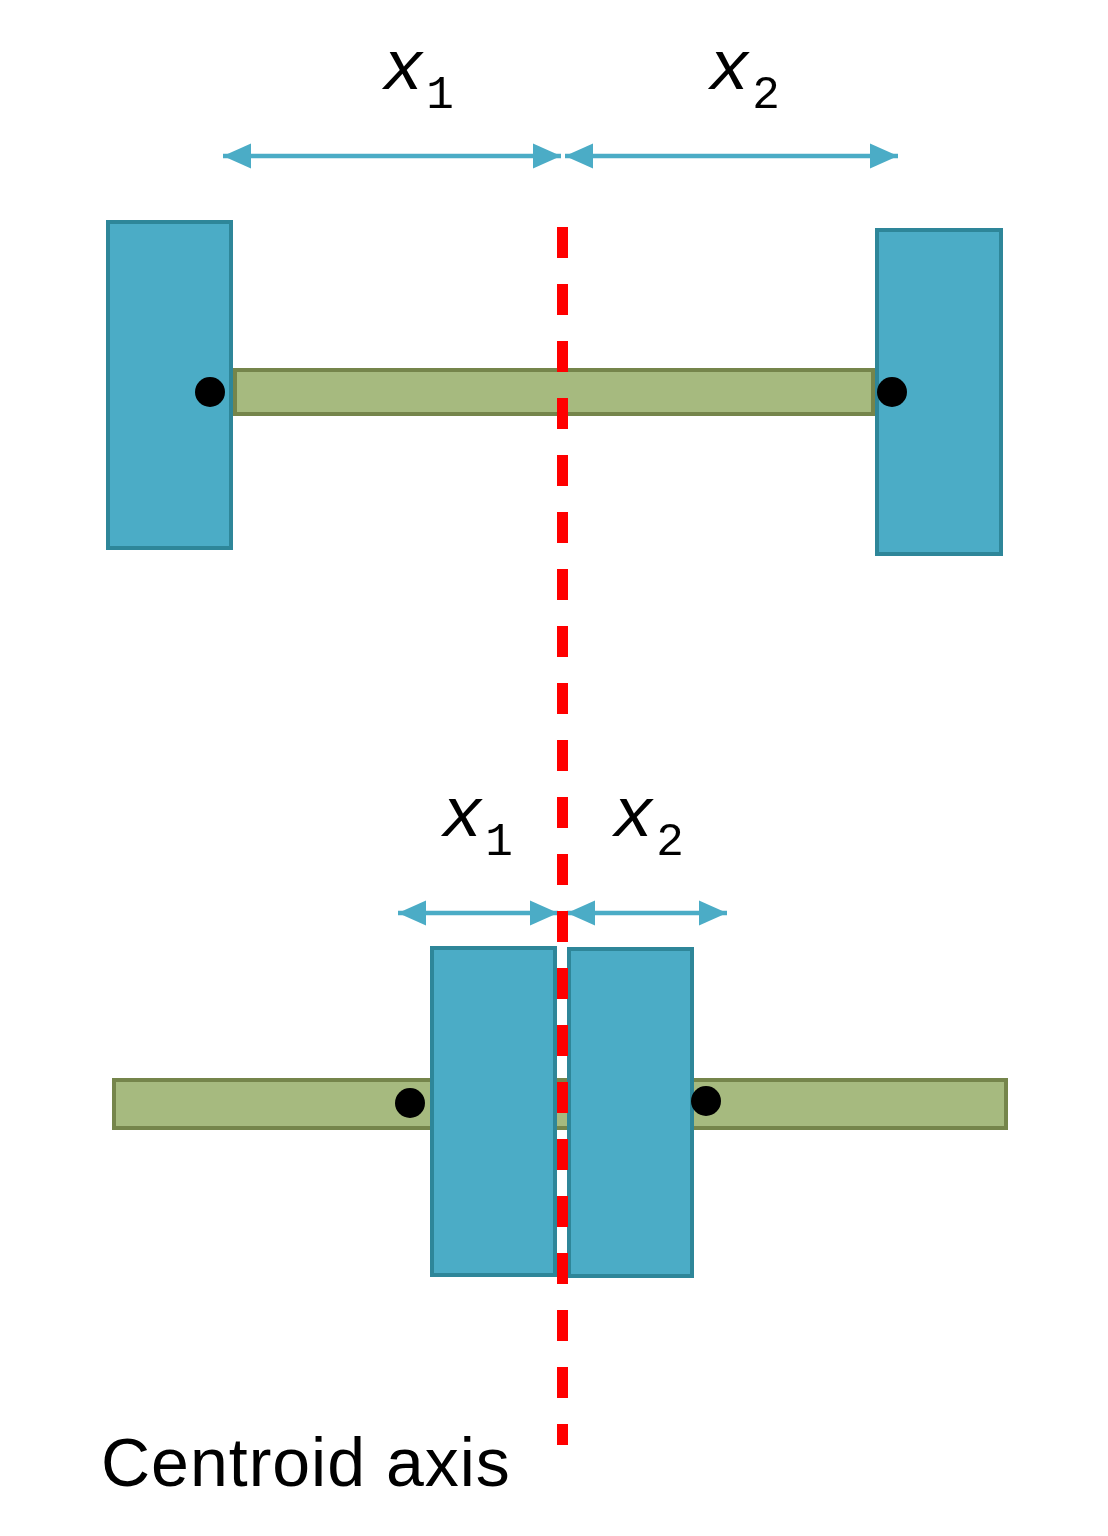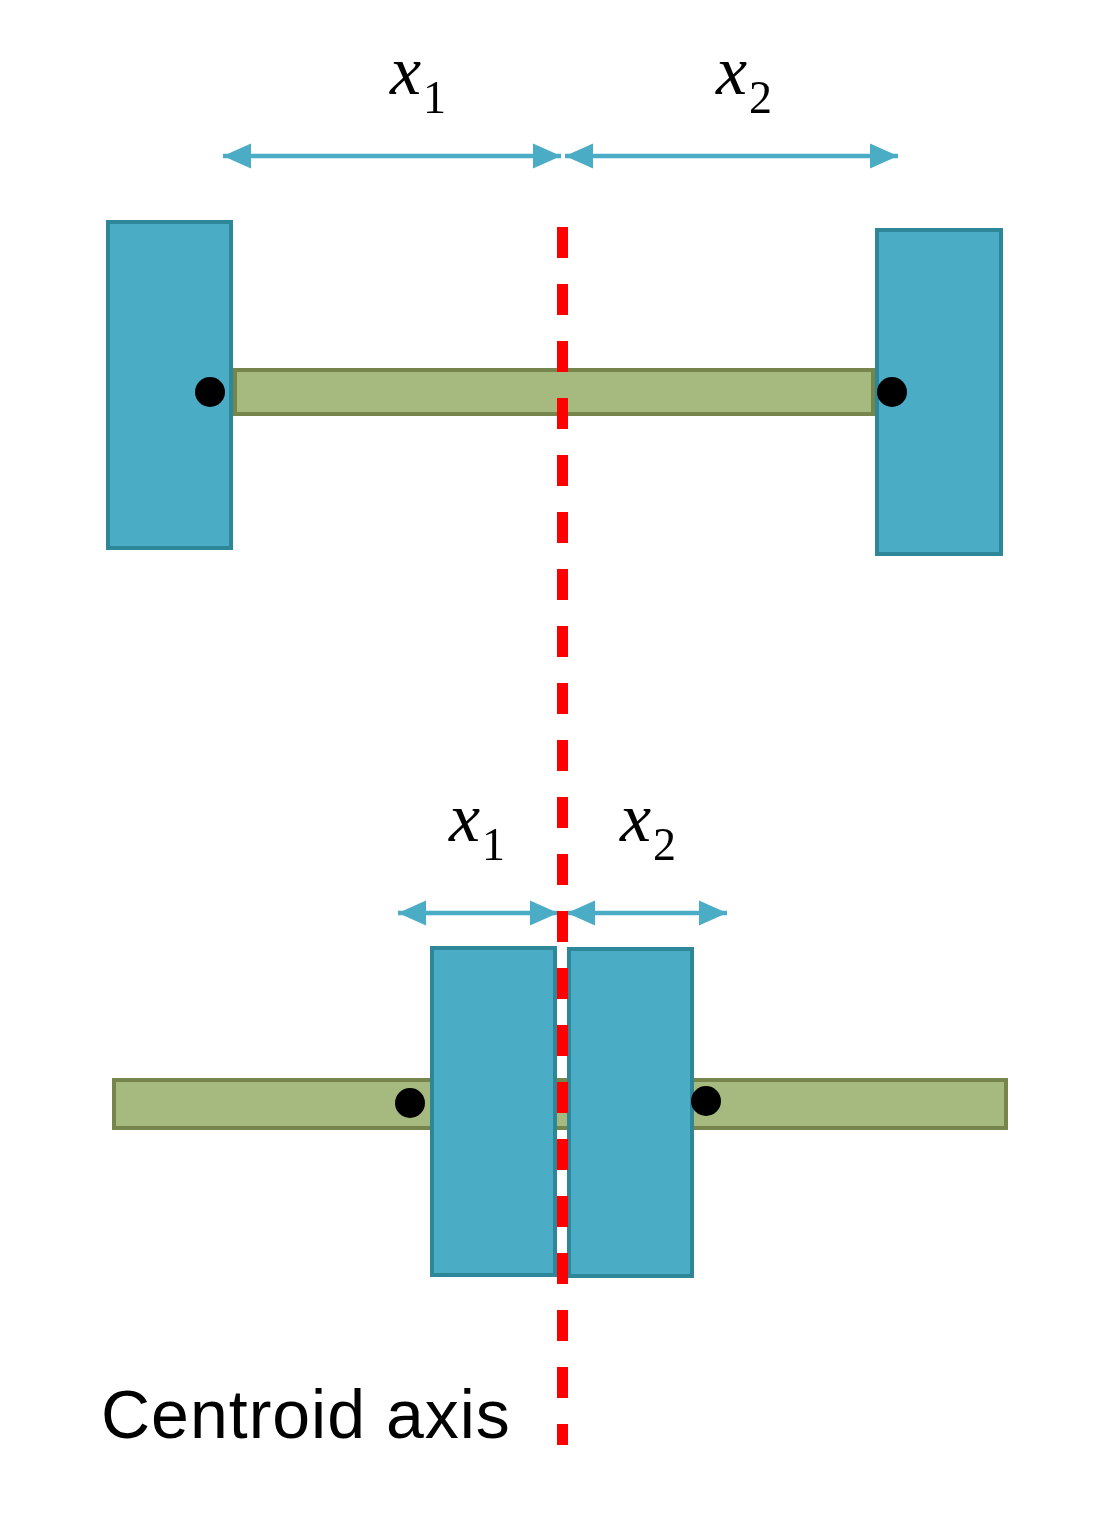--- a/index.html
+++ b/index.html
@@ -30,38 +30,38 @@
   .overlay {
     position: absolute;
     left: 0; top: 0;
     z-index: 6;
     pointer-events: none;
   }
   .dim-label {
     position: absolute;
     z-index: 7;
     transform: translateX(-50%);
-    font-family: Liberation Serif, serif;
+    font-family: Liberation Mono, monospace;
     font-size: 70px;
     line-height: 1;
     color: var(--text, #000000);
     white-space: nowrap;
   }
   .dim-label .base { font-style: italic; }
   .dim-label .sub {
     font-style: normal;
     font-size: 46px;
     position: relative;
     top: 0.42em;
     margin-left: 2px;
   }
   .caption {
     position: absolute;
     left: 101px;
-    top: 1380px;
+    top: 1428px;
     z-index: 7;
     font-family: "Liberation Sans", sans-serif;
     font-size: 68px;
     letter-spacing: 1px;
     line-height: 1;
     color: var(--text, #000000);
     white-space: nowrap;
   }
   
   .z-bar-bottom { z-index: 1; }

